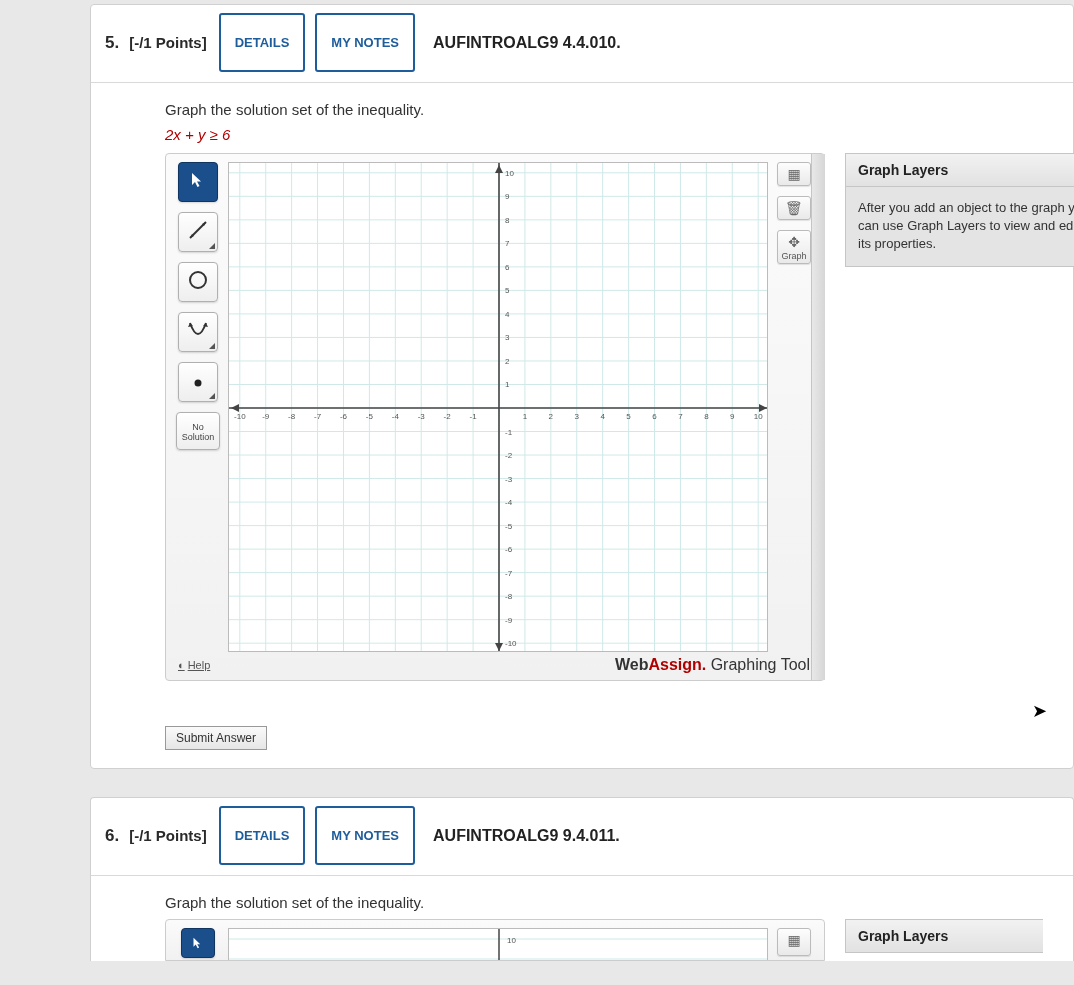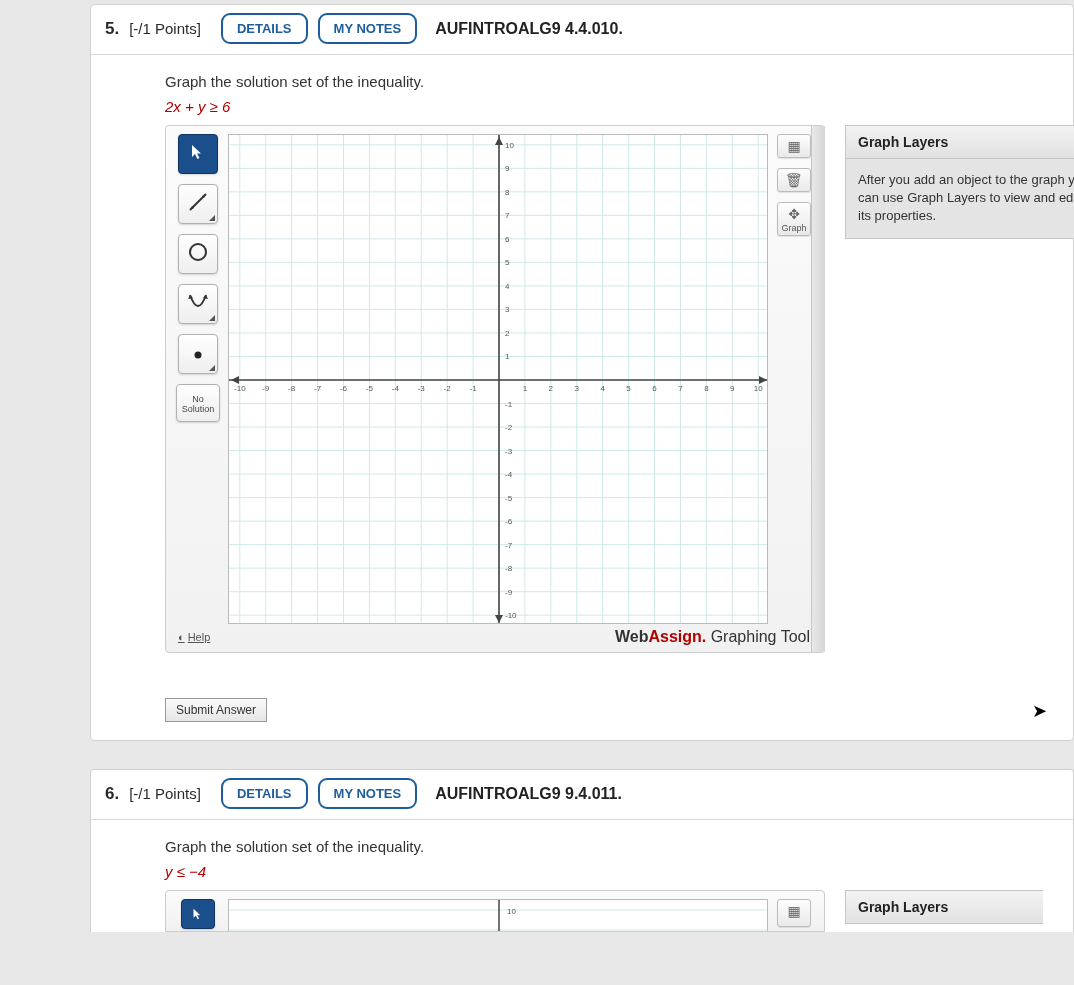--- a/index.html
+++ b/index.html
@@ -20,29 +20,29 @@
     position: relative;
   }
   .q-header {
     display: flex;
     align-items: center;
     gap: 10px;
     padding: 8px 14px 10px 14px;
     border-bottom: 1px solid #d9d9d9;
   }
   .q-num { font-weight: bold; font-size: 17px; color: #2a2a2a; }
-  .q-points { font-weight: normal; font-size: 15px; color: #2a2a2a; margin-right: 10px; }
+  .q-points { font-weight: bold; font-size: 15px; color: #2a2a2a; margin-right: 2px; }
   .hdr-btn {
     border: 2px solid #1d5d9b;
     background: #fff;
     color: #1d5d9b;
     font-weight: bold;
     font-size: 13px;
-    padding: 6px 14px;
-    border-radius: 9px;
+    padding: 20px 14px;
+    border-radius: 3px;
     cursor: pointer;
   }
   .q-ref { font-weight: bold; font-size: 16px; color: #222; margin-left: 8px; }
   .q-body { padding: 18px 30px 0 74px; }
   .q-prompt { font-size: 15px; color: #333; margin-bottom: 8px; }
   .q-eq { font-size: 15px; color: #b00000; font-style: italic; margin-bottom: 10px; }
 
   .tool-wrap {
     border: 1px solid #ccc;
     background: linear-gradient(#fbfbfb,#f1f1f1);
@@ -427,21 +427,20 @@
 <div class="question-card" style="padding-bottom:0;border-bottom:none;border-radius:4px 4px 0 0;">
   <div class="q-header">
     <span class="q-num">6.</span>
     <span class="q-points">[-/1 Points]</span>
     <button class="hdr-btn">DETAILS</button>
     <button class="hdr-btn">MY NOTES</button>
     <span class="q-ref">AUFINTROALG9 9.4.011.</span>
   </div>
   <div class="q-body" style="padding-bottom:0;">
     <div class="q-prompt">Graph the solution set of the inequality.</div>
-    <div class="q-eq">y ≤ −4</div>
 
     <div class="graph-outer" style="height:42px;overflow:hidden;">
       <div class="mini-tool-wrap">
         <div class="tool-row">
           <div class="tool-left" style="gap:10px;">
             <div class="tbtn active" style="width:34px;height:30px;">
               <span>
                 <svg width="12" height="12" viewBox="0 0 16 16">
                     <path d="M2 1 L2 13 L5 10 L7.5 15 L9.5 14 L7 9.5 L11 9.5 Z" fill="#fff"></path>
                   </svg>

